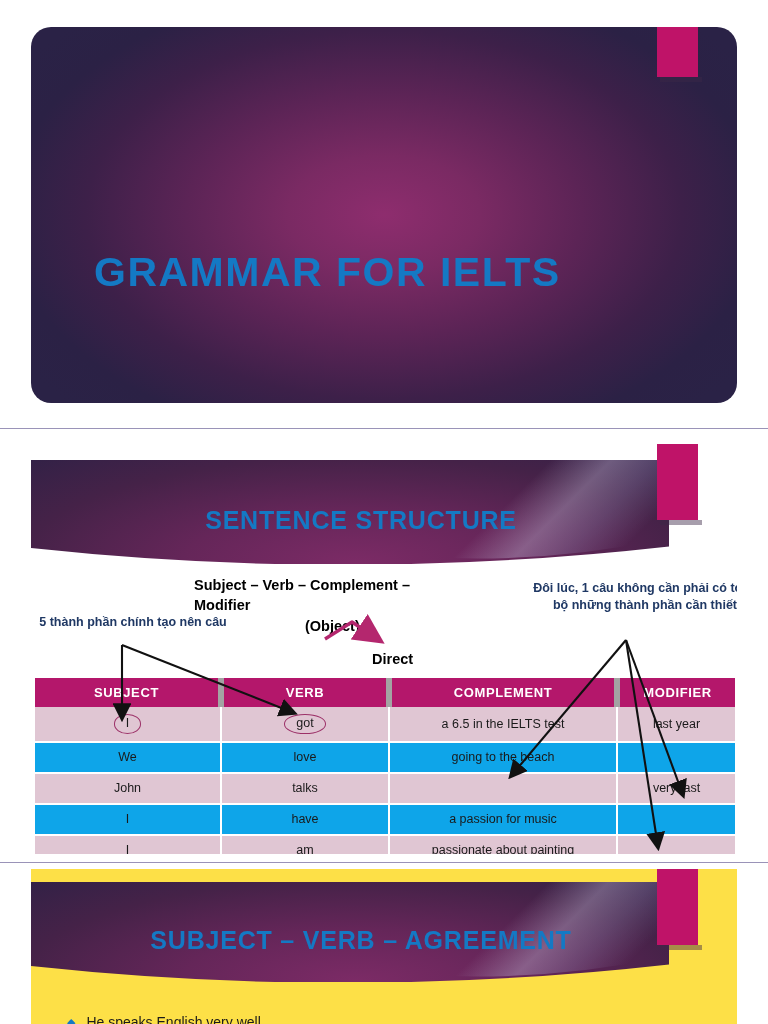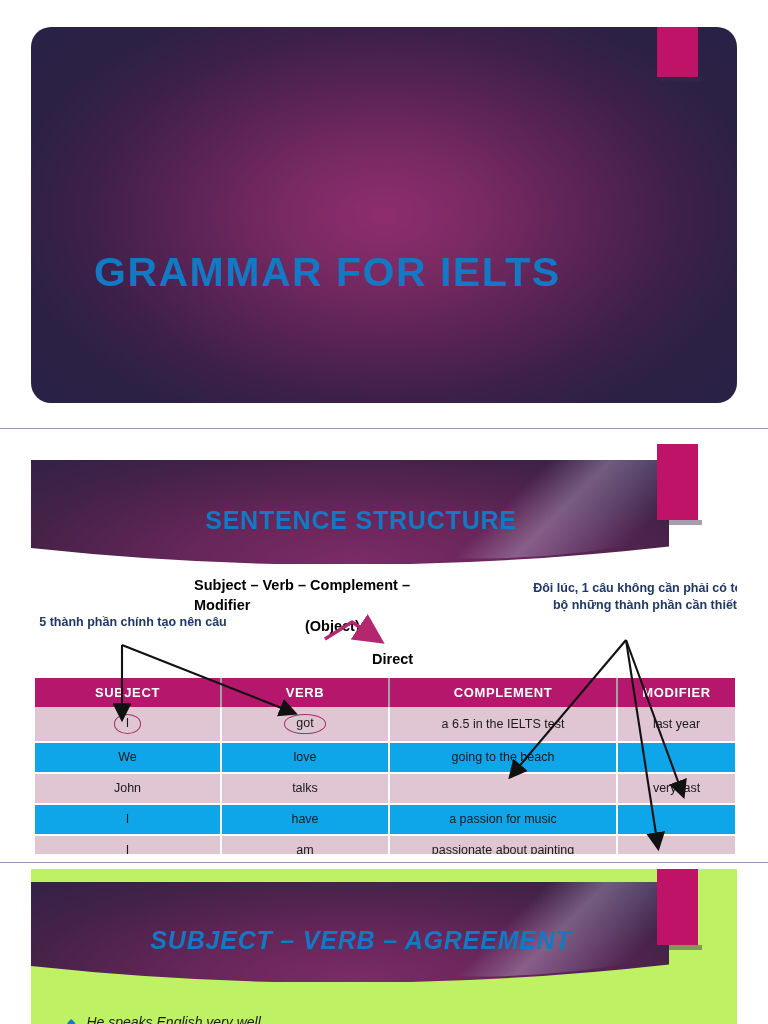--- a/index.html
+++ b/index.html
@@ -63,39 +63,39 @@
   .note{position:absolute;color:#1f3864;font-weight:bold;font-size:12.5px;
         line-height:1.35;text-align:center;}
   .note-left{left:7px;top:170px;width:190px;}
   .note-right{left:498px;top:136px;width:232px;}
 
   
   .tbl{position:absolute;left:4px;top:234px;width:700px;border-collapse:collapse;
        font-size:12.5px;color:#1a1a1a;table-layout:fixed;}
   .tbl th{background:#b4176b;color:#fff;font-size:13px;font-weight:bold;
           letter-spacing:.6px;padding:7px 2px;text-align:center;
-          border-right:2px solid #a3a3a3;}
+          border-right:6px solid #a3a3a3;}
   .tbl th:last-child{border-right:none;}
   .tbl td{padding:7px 4px;text-align:center;border-right:2px solid #fff;height:15px;}
   .tbl td:last-child{border-right:none;}
   .tbl tr.odd td{background:#e0c6d3;}
   .tbl tr.even td{background:#0ea5e9;}
   .tbl tr td{border-bottom:2px solid #fff;}
   .col-s{width:186px;}.col-v{width:168px;}.col-c{width:228px;}.col-m{width:118px;}
 
   .circle-mark{
     display:inline-block;border:1.6px solid #9c3168;border-radius:50%;
     padding:1px 11px;line-height:1.25;
   }
 
   
   .ovl{position:absolute;left:0;top:0;width:706px;height:410px;pointer-events:none;}
 
   
-  #slide3{top:869px;height:155px;background:#bef264;font-style:italic;}
+  #slide3{top:869px;height:155px;background:#fde047;}
   #slide3 .banner{top:13px;height:100px;}
   #slide3 .banner .bg{height:100px;
     -webkit-clip-path:path("M0,0 L706,0 L706,74 Q353,122 0,84 Z");
     clip-path:path("M0,0 L706,0 L706,74 Q353,122 0,84 Z");}
   #slide3 .banner .swoosh{height:100px;
     -webkit-clip-path:path("M0,0 L300,0 L300,74 Q150,106 0,88 Z");
     clip-path:path("M0,0 L300,0 L300,74 Q150,106 0,88 Z");}
   #slide3 .banner .bannertitle{top:44px;font-size:25px;}
   #slide3 .accent-bar{left:626px;top:0px;width:41px;height:76px;z-index:5;}
   .bullet-row{position:absolute;left:36px;top:145px;display:flex;align-items:center;gap:11px;}

